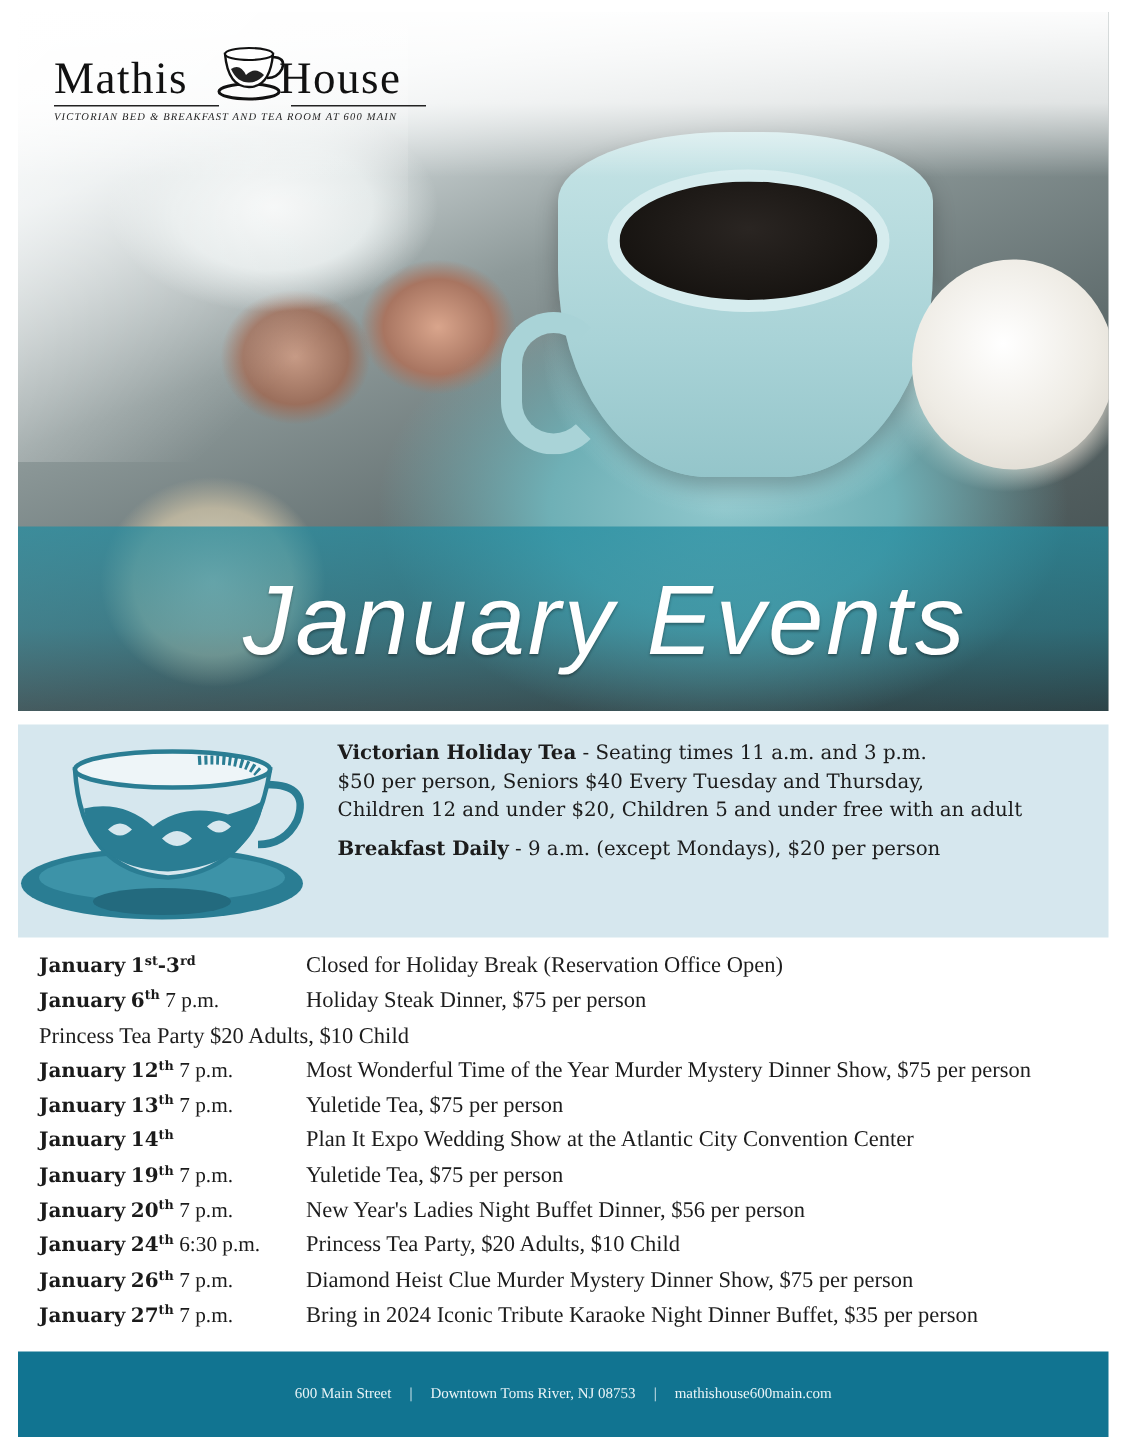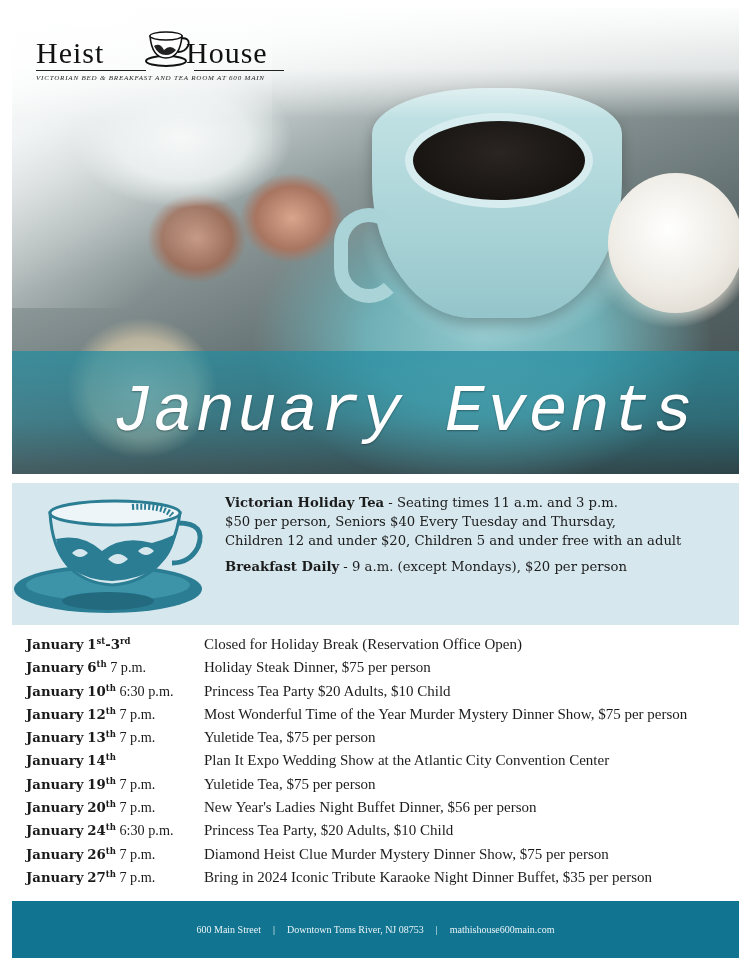--- a/index.html
+++ b/index.html
@@ -49,21 +49,21 @@
     border-radius: 50%;
     background: radial-gradient(circle at 45% 40%, #ffffff 0%, #eeebe4 55%, #d5d0c6 100%);
   }
   .hero .teal-band {
     position: absolute; left: 0; top: 343px; width: 100%; height: 123px;
     background: linear-gradient(180deg, rgba(34,140,160,0.72) 0%, rgba(30,130,150,0.55) 55%, rgba(20,60,70,0.35) 100%);
   }
   .hero .title {
     position: absolute; left: 0; top: 350px; width: 100%; height: 110px;
     text-align: center;
-    font-family: Liberation Mono, monospace; font-style: italic;
+    font-family: Liberation Sans, sans-serif; font-style: italic;
     font-size: 66px; line-height: 110px; letter-spacing: 2px;
     color: #ffffff;
     text-shadow: 0 1px 2px rgba(0,0,0,0.35);
     padding-left: 56px;
   }
 
   
   .logo { position: absolute; left: 36px; top: 28px; width: 250px; height: 58px; }
   .logo .word {
     position: absolute; top: 8px;
@@ -123,21 +123,21 @@
   <div class="handle"></div>
   <div class="coffee"></div>
   <div class="meringue"></div>
   <div class="fade-top"></div>
   <div class="fade-left"></div>
   <div class="teal-band"></div>
   <div class="title">January Events</div>
 </div>
 
 <div class="logo">
-  <span class="word left"><span class="big">Heist</span></span>
+  <span class="word left"><span class="big">Mathis</span></span>
   <svg class="teacup" viewBox="0 0 48 40">
     <ellipse cx="22" cy="33" rx="20" ry="5" fill="none" stroke="#111" stroke-width="2"></ellipse>
     <path d="M6 8 Q8 30 22 30 Q36 30 38 8 Z" fill="#fff" stroke="#111" stroke-width="1.6"></path>
     <ellipse cx="22" cy="8" rx="16" ry="4" fill="#fff" stroke="#111" stroke-width="1.4"></ellipse>
     <path d="M37 10 Q47 10 44 18 Q41 24 34 24" fill="none" stroke="#111" stroke-width="1.8"></path>
     <path d="M10 18 Q16 14 20 22 Q26 16 32 22 Q28 27 22 27 Q14 27 10 18 Z" fill="#222"></path>
   </svg>
   <span class="word right"><span class="big">House</span></span>
   <div class="rule l"></div>
   <div class="rule r"></div>
@@ -167,21 +167,20 @@
 <div class="schedule">
   <div class="row">
     <span class="date"><b>January</b> <b>1</b><sup>st</sup><b>-3</b><sup>rd</sup></span>
     <span class="desc">Closed for Holiday Break (Reservation Office Open)</span>
   </div>
   <div class="row">
     <span class="date"><b>January</b> <b>6</b><sup>th</sup> <span class="time">7 p.m.</span></span>
     <span class="desc">Holiday Steak Dinner, $75 per person</span>
   </div>
   <div class="row">
-    <span class="date"><b>January</b> <b>10</b><sup>th</sup> <span class="time">6:30 p.m.</span></span>
     <span class="desc">Princess Tea Party $20 Adults, $10 Child</span>
   </div>
   <div class="row">
     <span class="date"><b>January</b> <b>12</b><sup>th</sup> <span class="time">7 p.m.</span></span>
     <span class="desc">Most Wonderful Time of the Year Murder Mystery Dinner Show, $75 per person</span>
   </div>
   <div class="row">
     <span class="date"><b>January</b> <b>13</b><sup>th</sup> <span class="time">7 p.m.</span></span>
     <span class="desc">Yuletide Tea, $75 per person</span>
   </div>

